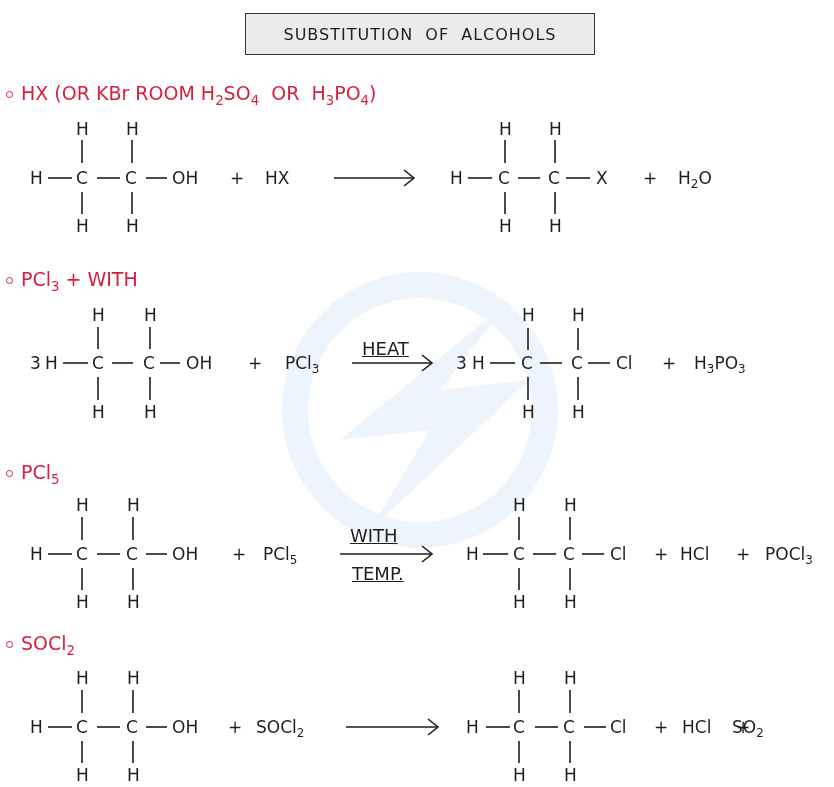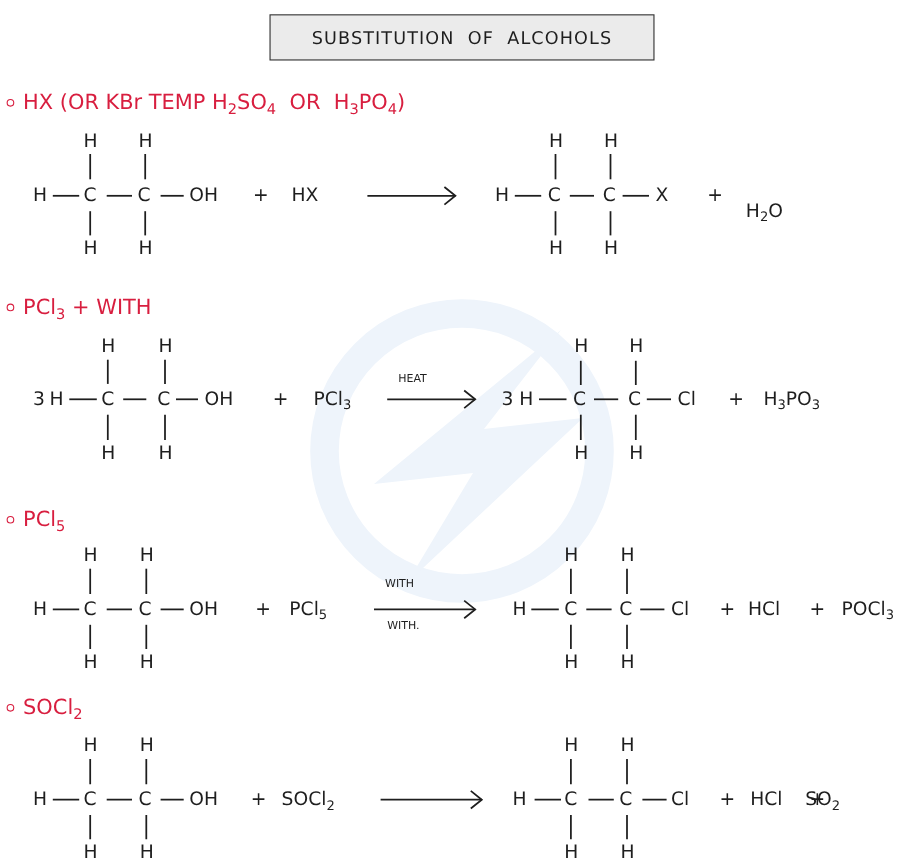--- a/index.html
+++ b/index.html
@@ -8,35 +8,35 @@
   .watermark { position: absolute; left: 280px; top: 270px; width: 280px; height: 280px; z-index: 0; }
   .title-box { position: absolute; left: 245px; top: 13px; width: 350px; height: 42px;
                background: #ebebeb; border: 1.5px solid #333; box-sizing: border-box;
                display: flex; align-items: center; justify-content: center;
                font-size: 16px; letter-spacing: 1px; word-spacing: 6px; z-index: 2; }
   .heading { position: absolute; left: 6px; color: #d81e3f; font-size: 19px; z-index: 2; white-space: nowrap; }
   .heading .dot { display: inline-block; width: 5px; height: 5px; border: 1.5px solid #d81e3f;
                   border-radius: 50%; vertical-align: middle; margin-right: 8px; }
   .heading sub, .t sub { font-size: 0.7em; vertical-align: -0.35em; }
   .t { position: absolute; font-size: 17px; white-space: nowrap; z-index: 2; line-height: 1; }
-  .small { font-size: 10px; }
+  .small { font-size: 18px; text-decoration: underline; }
   svg.lines { position: absolute; left: 0; top: 0; z-index: 1; }
 </style>
 </head>
 <body>
 
 <svg class="watermark" viewBox="0 0 280 280">
   <circle cx="140" cy="140" r="125" fill="none" stroke="#eef4fb" stroke-width="26"></circle>
   <polygon points="230,30 60,170 150,160 90,260 250,110 160,120" fill="#eef4fb"></polygon>
 </svg>
 
 <div class="title-box">SUBSTITUTION OF ALCOHOLS</div>
 
 <div class="heading" style="top:82px">
-  <span class="dot"></span><span>HX  (OR  KBr  TEMP  H</span><sub>2</sub><span>SO</span><sub>4</sub><span style="white-space:pre">  OR  H</span><sub>3</sub><span>PO</span><sub>4</sub><span>)</span>
+  <span class="dot"></span><span>HX  (OR  KBr  ROOM  H</span><sub>2</sub><span>SO</span><sub>4</sub><span style="white-space:pre">  OR  H</span><sub>3</sub><span>PO</span><sub>4</sub><span>)</span>
 </div>
 
 <div class="heading" style="top:268px">
   <span class="dot"></span><span>PCl</span><sub>3</sub><span style="white-space:pre"> + WITH</span>
 </div>
 
 <div class="heading" style="top:461px">
   <span class="dot"></span><span>PCl</span><sub>5</sub>
 </div>
 
@@ -137,21 +137,21 @@
 
   <span class="t" style="left:450px;top:170px">H</span>
   <span class="t" style="left:498px;top:170px">C</span>
   <span class="t" style="left:548px;top:170px">C</span>
   <span class="t" style="left:499px;top:121px">H</span>
   <span class="t" style="left:549px;top:121px">H</span>
   <span class="t" style="left:499px;top:218px">H</span>
   <span class="t" style="left:549px;top:218px">H</span>
   <span class="t" style="left:596px;top:170px">X</span>
   <span class="t" style="left:643px;top:170px">+</span>
-  <span class="t" style="left:678px;top:184px"><span>H</span><sub>2</sub><span>O</span></span>
+  <span class="t" style="left:678px;top:170px"><span>H</span><sub>2</sub><span>O</span></span>
 </div>
 
 <div>
   <span class="t" style="left:30px;top:355px">3</span>
   <span class="t" style="left:45px;top:355px">H</span>
   <span class="t" style="left:92px;top:355px">C</span>
   <span class="t" style="left:143px;top:355px">C</span>
   <span class="t" style="left:92px;top:307px">H</span>
   <span class="t" style="left:144px;top:307px">H</span>
   <span class="t" style="left:92px;top:404px">H</span>
@@ -179,21 +179,21 @@
   <span class="t" style="left:76px;top:546px">C</span>
   <span class="t" style="left:126px;top:546px">C</span>
   <span class="t" style="left:76px;top:497px">H</span>
   <span class="t" style="left:127px;top:497px">H</span>
   <span class="t" style="left:76px;top:594px">H</span>
   <span class="t" style="left:127px;top:594px">H</span>
   <span class="t" style="left:172px;top:546px">OH</span>
   <span class="t" style="left:232px;top:546px">+</span>
   <span class="t" style="left:263px;top:546px"><span>PCl</span><sub>5</sub></span>
   <span class="t small" style="left:350px;top:527px">WITH</span>
-  <span class="t small" style="left:352px;top:565px">WITH.</span>
+  <span class="t small" style="left:352px;top:565px">TEMP.</span>
 
   <span class="t" style="left:466px;top:546px">H</span>
   <span class="t" style="left:513px;top:546px">C</span>
   <span class="t" style="left:563px;top:546px">C</span>
   <span class="t" style="left:513px;top:497px">H</span>
   <span class="t" style="left:564px;top:497px">H</span>
   <span class="t" style="left:513px;top:594px">H</span>
   <span class="t" style="left:564px;top:594px">H</span>
   <span class="t" style="left:610px;top:546px">Cl</span>
   <span class="t" style="left:654px;top:546px">+</span>

